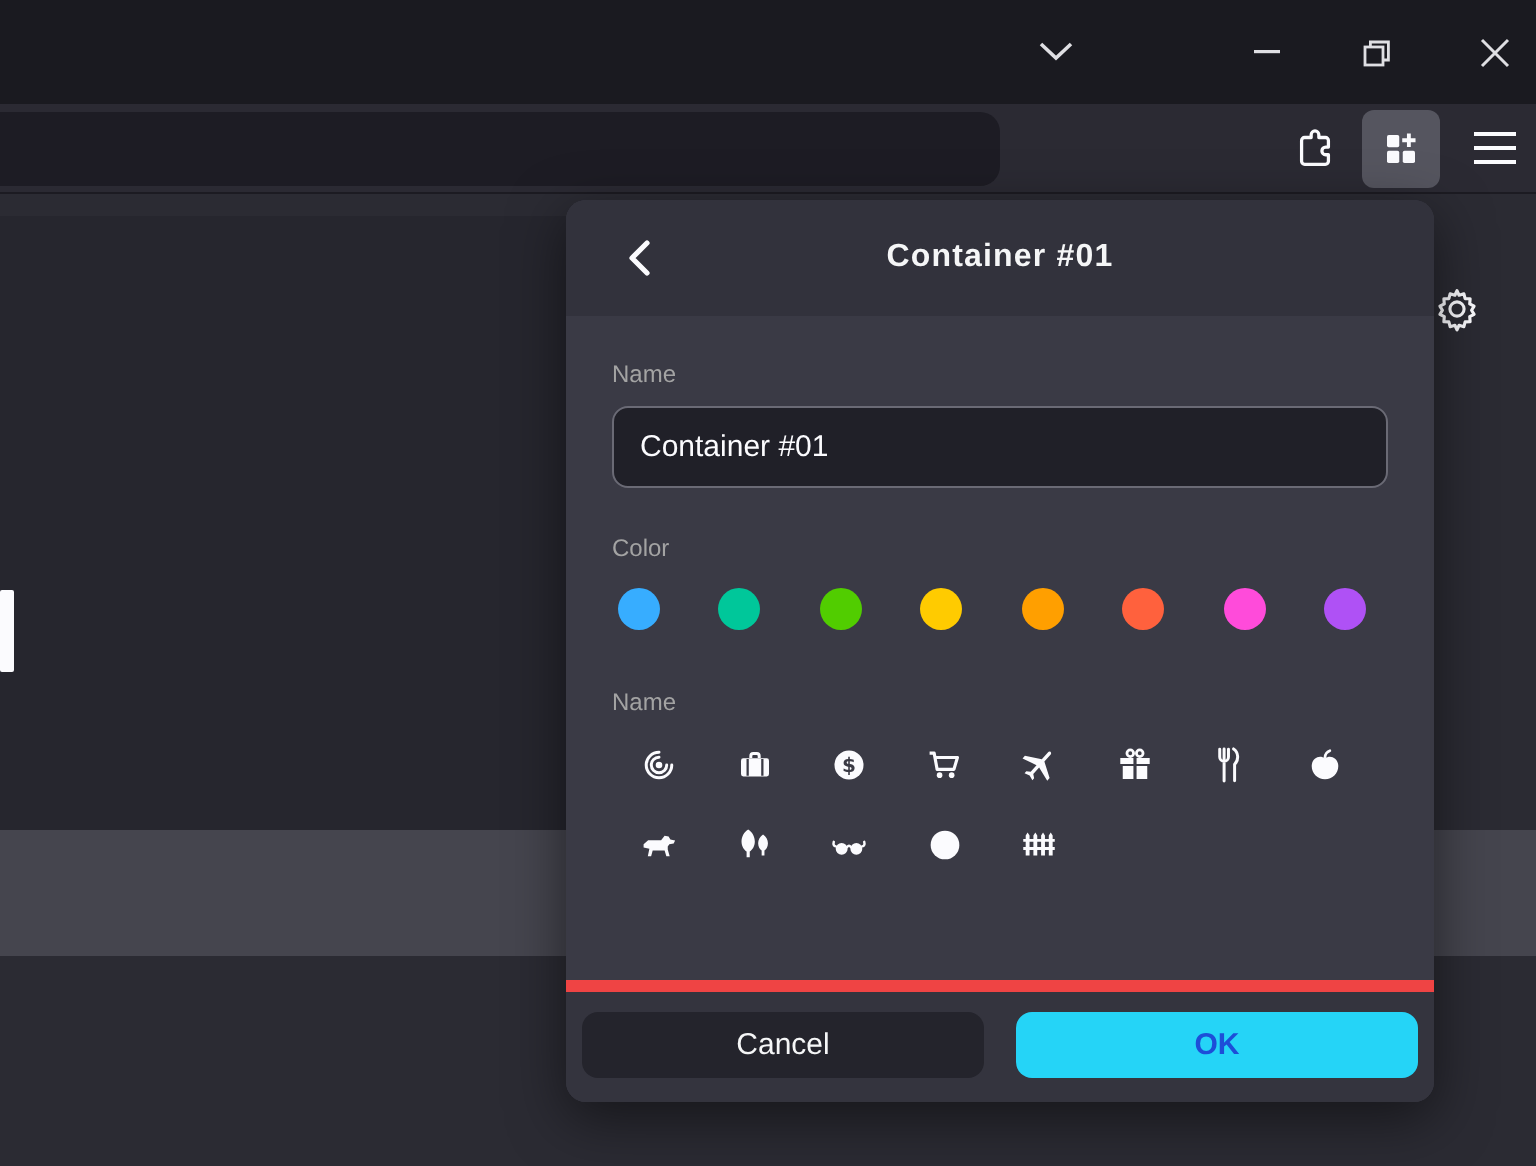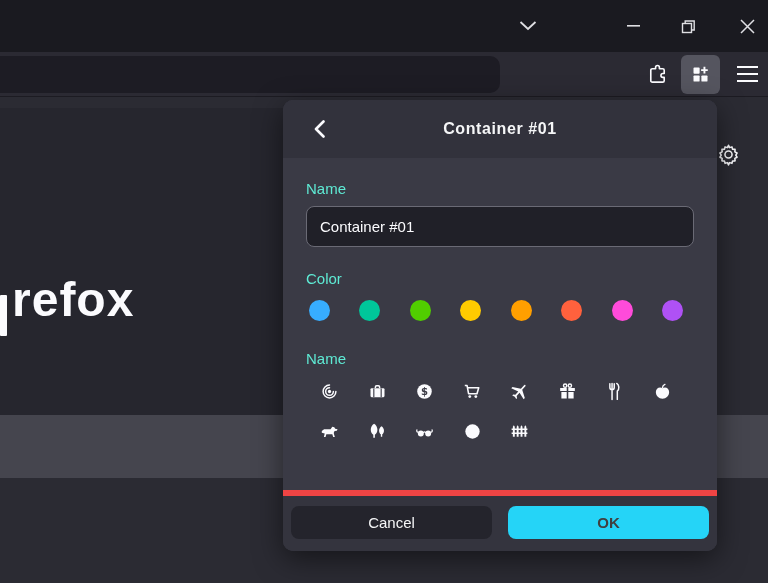--- a/index.html
+++ b/index.html
@@ -28,21 +28,21 @@
   .wordmark { position:absolute; left:12px; top:164px; color:#fbfbfe; font-size:48px; font-weight:700; letter-spacing:1px; }
   .gray-strip { position:absolute; left:0; top:317px; width:768px; height:63px; background:#45454e; }
   .page-gear { position:absolute; left:716px; top:44px; width:25px; height:25px; }
 
   
   .popup { position:absolute; left:283px; top:100px; width:434px; height:451px; background:#3a3a45; border-radius:10px; box-shadow:0 8px 28px rgba(0,0,0,.5); display:flex; flex-direction:column; }
   .popup-header { height:58px; background:#32323c; border-radius:10px 10px 0 0; position:relative; display:flex; align-items:center; justify-content:center; flex:0 0 auto; }
   .back-btn { position:absolute; left:14px; top:0; width:44px; height:58px; display:flex; align-items:center; justify-content:center; cursor:pointer; }
   .popup-title { color:#f5f6f7; font-size:16px; font-weight:600; letter-spacing:.6px; }
   .popup-body { flex:1 1 auto; padding:22px 23px 0 23px; }
-  .field-label { color:#5eead4; font-size:15px; margin-bottom:9px; }
+  .field-label { color:#a3a3a3; font-size:12px; margin-bottom:9px; }
   .name-input { width:100%; height:41px; background:#202028; border:1px solid #6a6a75; border-radius:8px; color:#fbfbfe; font-size:15px; padding:0 13px; font-family:"Liberation Sans",sans-serif; outline:none; }
   .color-label { margin-top:23px; }
   .swatch-row { margin-top:13px; width:374px; margin-left:3px; display:flex; justify-content:space-between; }
   .swatch { width:21px; height:21px; border-radius:50%; cursor:pointer; }
   .icon-label { margin-top:29px; }
   .icon-grid { margin-top:8px; width:380px; display:grid; grid-template-columns:repeat(8,1fr); row-gap:9px; }
   .icon-cell { height:31px; display:flex; align-items:center; justify-content:center; cursor:pointer; }
   .icon-cell svg { width:21px; height:21px; }
   .popup-footer { flex:0 0 auto; height:61px; background:#34343e; border-top:6px solid #ef4444; border-radius:0 0 10px 10px; display:flex; gap:16px; padding:10px 8px 12px 8px; }
   .btn { flex:1 1 0; border:none; border-radius:8px; font-size:15px; font-family:"Liberation Sans",sans-serif; cursor:pointer; }
@@ -96,21 +96,20 @@
       <rect y="0" width="21" height="2" fill="#fbfbfe"></rect>
         <rect y="7" width="21" height="2" fill="#fbfbfe"></rect>
         <rect y="14" width="21" height="2" fill="#fbfbfe"></rect>
     </svg>
   </div>
 </div>
 
 <div class="page">
   <div class="hero-box">
     <div class="wordmark-frag"></div>
-    <div class="wordmark">refox</div>
   </div>
   <div class="gray-strip"></div>
   <div class="page-gear">
     <svg width="25" height="25" viewBox="0 0 24 24">
       <path d="M12 8.6a3.4 3.4 0 1 0 0 6.8 a3.4 3.4 0 0 0 0-6.8z M12 3.2 l1 2.2 2.3-.7 .6 2.3 2.4.1 -.2 2.4 2.1 1.1 -1.2 2 1.2 2 -2.1 1.1 .2 2.4 -2.4.1 -.6 2.3 -2.3-.7 -1 2.2 -1-2.2 -2.3.7 -.6-2.3 -2.4-.1 .2-2.4 -2.1-1.1 1.2-2 -1.2-2 2.1-1.1 -.2-2.4 2.4-.1 .6-2.3 2.3.7 z" fill="none" stroke="#fbfbfe" stroke-width="1.5" stroke-linejoin="round"></path>
     </svg>
   </div>
 </div>
 
 <div class="popup">
@@ -220,15 +219,15 @@
           <svg viewBox="0 0 24 24">
             <path d="M4.4 6.6l1.1-1.8 1.1 1.8V18H4.4zM8.8 6.6l1.1-1.8L11 6.6V18H8.8zM13.2 6.6l1.1-1.8 1.1 1.8V18h-2.2zM17.6 6.6l1.1-1.8 1.1 1.8V18h-2.2z" fill="#fbfbfe"></path>
             <path d="M3 9.4h18M3 14h18" stroke="#fbfbfe" stroke-width="1.6"></path>
           </svg>
         </div>
       </div>
   </div>
 
   <div class="popup-footer">
     <button class="btn btn-cancel">Cancel</button>
-    <button class="btn btn-ok" style="background: rgb(37, 212, 247); color: #404040;">OK</button>
+    <button class="btn btn-ok" style="background: rgb(37, 212, 247); color: #1d4ed8;">OK</button>
   </div>
 </div>
 
 </body></html>

